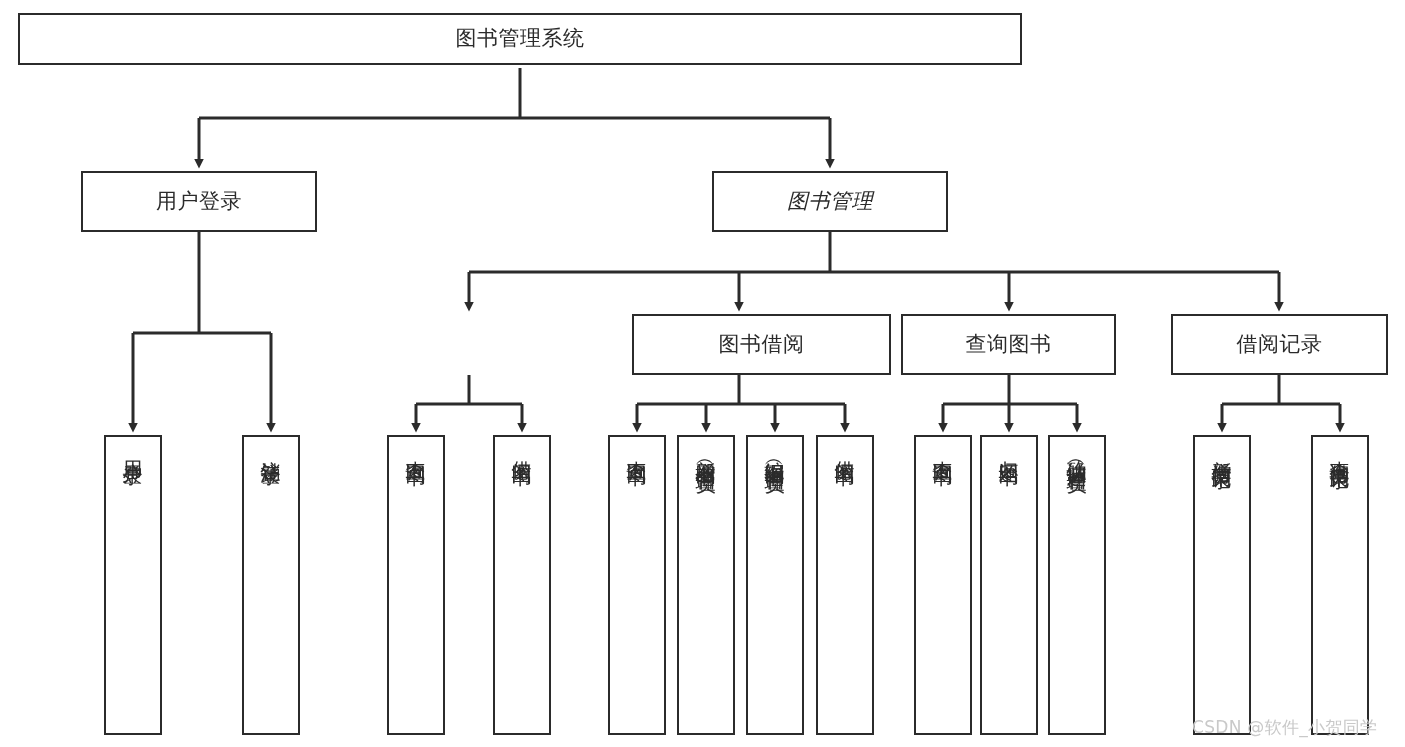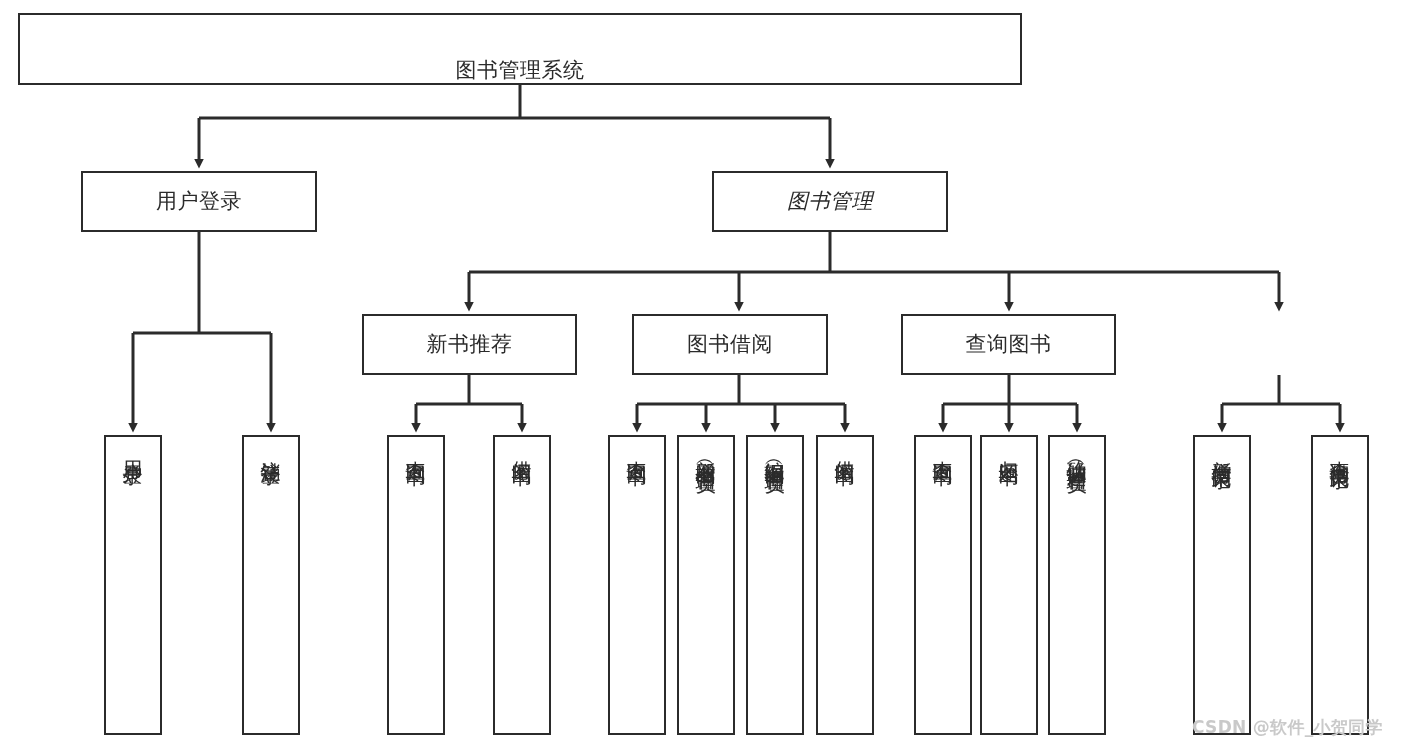--- a/index.html
+++ b/index.html
@@ -111,39 +111,39 @@
       <path d="M1009,404 L1009,424" marker-end="url(#arrow)"></path>
       <path d="M1077,404 L1077,424" marker-end="url(#arrow)"></path>
 
       <path d="M1279,375 L1279,404"></path>
       <path d="M1222,404 L1340,404"></path>
       <path d="M1222,404 L1222,424" marker-end="url(#arrow)"></path>
       <path d="M1340,404 L1340,424" marker-end="url(#arrow)"></path>
     </g>
   </svg>
 
-  <div class="node" style="left:18px; top:13px; width:1004px; height:72px;align-items:flex-end;">
+  <div class="node" style="left:18px; top:13px; width:1004px; height:52px;">
     <span class="label">图书管理系统</span>
   </div>
 
   <div class="node" style="left:81px; top:171px; width:236px; height:61px;">
     <span class="label">用户登录</span>
   </div>
   <div class="node" style="left:712px; top:171px; width:236px; height:61px;font-style:italic;">
     <span class="label">图书管理</span>
   </div>
 
-  <div class="node" style="left:362px; top:314px; width:215px; height:61px;">
-    <span class="label">新书推荐</span>
-  </div>
-  <div class="node" style="left:632px; top:314px; width:196px; height:61px;">
+  <div class="node" style="left:632px; top:314px; width:259px; height:61px;">
     <span class="label">图书借阅</span>
   </div>
   <div class="node" style="left:901px; top:314px; width:215px; height:61px;">
     <span class="label">查询图书</span>
+  </div>
+  <div class="node" style="left:1171px; top:314px; width:217px; height:61px;">
+    <span class="label">借阅记录</span>
   </div>
 
   <div class="node vert" style="left:104px; top:435px; width:58px; height:300px;">
     <span class="label">用户登录</span>
   </div>
   <div class="node vert" style="left:242px; top:435px; width:58px; height:300px;">
     <span class="label">注销登录</span>
   </div>
 
   <div class="node vert" style="left:387px; top:435px; width:58px; height:300px;">
@@ -176,15 +176,15 @@
     <span class="label">确认归还（管理员）</span>
   </div>
 
   <div class="node vert" style="left:1193px; top:435px; width:58px; height:300px;">
     <span class="label">新增借阅记录</span>
   </div>
   <div class="node vert" style="left:1311px; top:435px; width:58px; height:300px;">
     <span class="label">查询借阅记录</span>
   </div>
 
-  <div class="watermark" style="left:1192px; top:716px;font-weight:bold;">CSDN @软件_小贺同学</div>
+  <div class="watermark" style="left:1192px; top:716px;">CSDN @软件_小贺同学</div>
 
 </div>
 
 </body></html>

